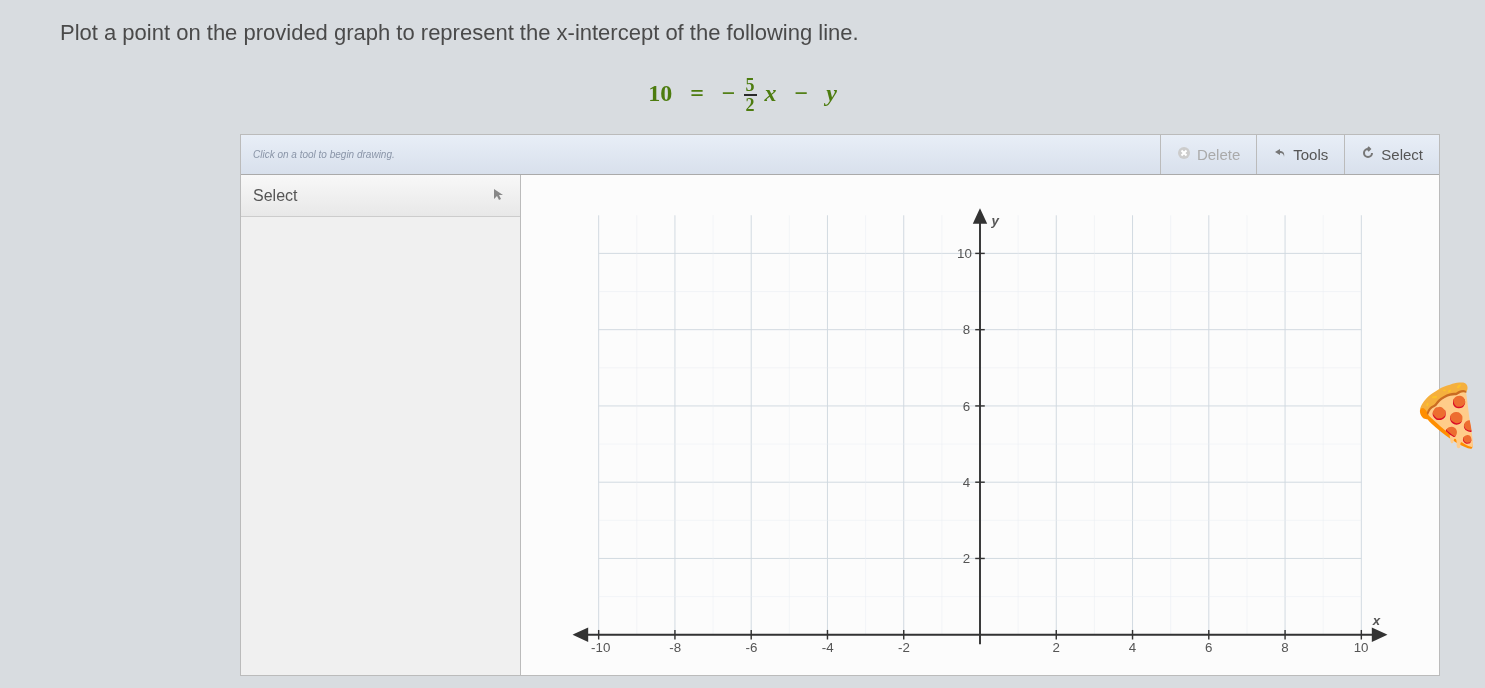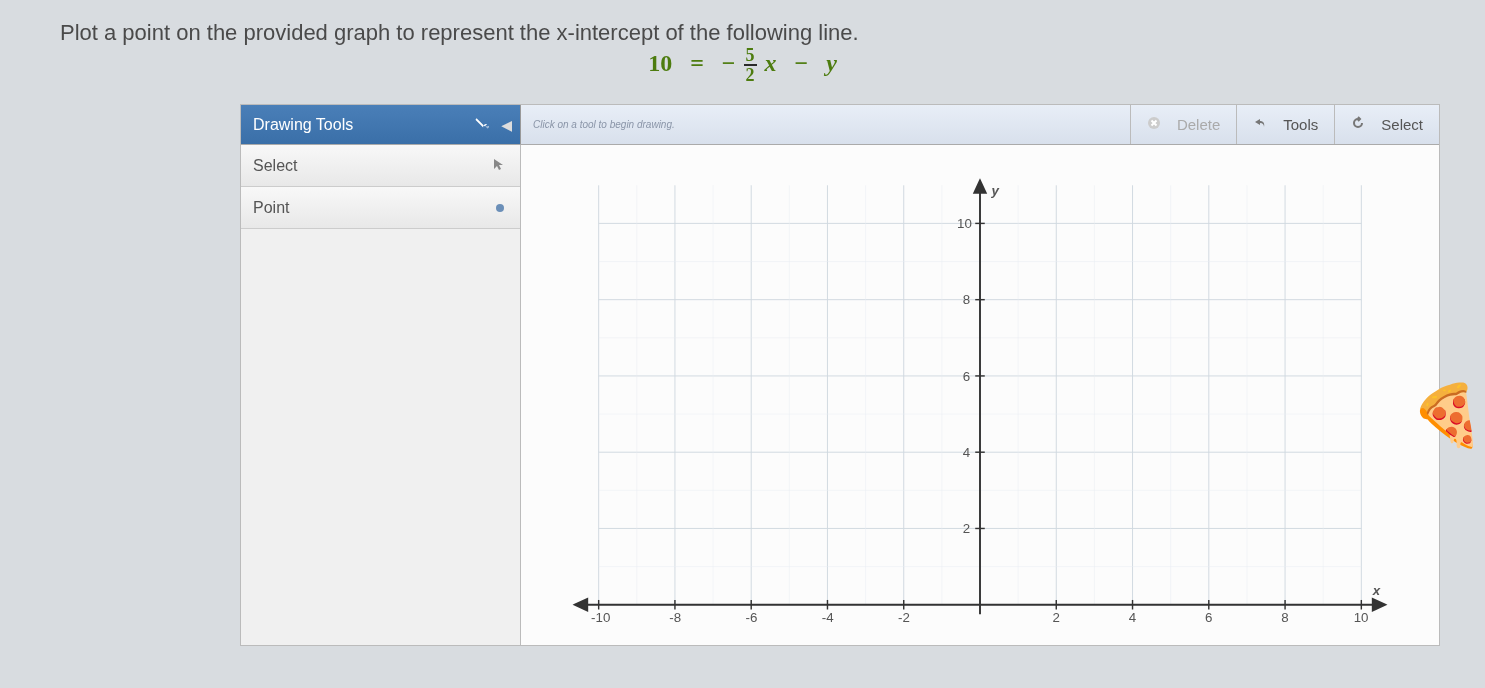--- a/index.html
+++ b/index.html
@@ -10,20 +10,21 @@
       height: 688px;
       overflow: hidden;
       position: relative;
     }
     .page-content {
       padding: 20px 60px;
     }
     .question-text {
       font-size: 22px;
       color: #4a4a4a;
+      margin-bottom: 30px;
     }
     .equation {
       text-align: center;
       font-size: 24px;
       font-weight: bold;
       color: #4d7c0f;
       margin-bottom: 20px;
       font-family: 'Times New Roman', serif;
     }
     .fraction {
@@ -85,21 +86,21 @@
     }
     .action-buttons {
       display: flex;
     }
     .action-btn {
       background: linear-gradient(#e8eef7, #d8e0ec);
       border-left: 1px solid #bbb;
       padding: 0 16px;
       display: flex;
       align-items: center;
-      gap: 16px;
+      gap: 6px;
       color: #555;
       font-size: 15px;
       cursor: pointer;
     }
     .action-btn.disabled {
       color: #aaa;
     }
     .btn-icon {
       font-size: 14px;
     }
@@ -176,29 +177,20 @@
     </span>
     <span class="italic">x</span>
     &nbsp;
     <span>−</span>
     &nbsp;
     <span class="italic">y</span>
   </div>
 
   <div class="widget-container">
     <div class="toolbar-row">
-      <div class="drawing-tools-header">
-        <span>Drawing Tools</span>
-        <span class="wrench-icon">
-          <svg width="16" height="16" viewBox="0 0 16 16" fill="#fff">
-              <path d="M13.7 2.3c-.8-.8-2-1.1-3-.7l1.8 1.8-1.4 1.4-1.8-1.8c-.4 1-.1 2.2.7 3 .7.7 1.7 1 2.6.8l-7.3 7.3c-.4.4-1 .4-1.4 0s-.4-1 0-1.4l7.3-7.3c-.2-.9.1-1.9.8-2.6.1 0 .7-.5.7-.5z" transform="rotate(90 8 8)"></path>
-            </svg>
-        </span>
-        <span class="collapse-icon">◀</span>
-      </div>
       <div class="hint-area">Click on a tool to begin drawing.</div>
       <div class="action-buttons">
         <div class="action-btn disabled">
           <span class="btn-icon">
             <svg width="14" height="14" viewBox="0 0 14 14">
                 <circle cx="7" cy="7" r="6" fill="#ccc"></circle>
                 <path d="M4.5 4.5 L9.5 9.5 M9.5 4.5 L4.5 9.5" stroke="#fff" stroke-width="2"></path>
               </svg>
           </span>
           <span>Delete</span>
@@ -226,24 +218,20 @@
     <div class="main-area">
       <div class="tool-list">
         <div class="tool-item">
           <span>Select</span>
           <span class="tool-icon">
             <svg width="14" height="14" viewBox="0 0 14 14" fill="#888">
                 <path d="M2 2 L2 12 L5 9 L7 13 L9 12 L7 8 L11 8 Z"></path>
               </svg>
           </span>
         </div>
-        <div class="tool-item">
-          <span>Point</span>
-          <span class="point-dot"></span>
-        </div>
       </div>
 
       <div class="graph-area">
         <svg class="graph-svg" viewBox="0 0 900 480">
 
           <g stroke="#d0d8e0" stroke-width="1">
             <line x1="50" y1="20" x2="50" y2="460"></line>
             <line x1="130" y1="20" x2="130" y2="460"></line>
             <line x1="210" y1="20" x2="210" y2="460"></line>
             <line x1="290" y1="20" x2="290" y2="460"></line>

